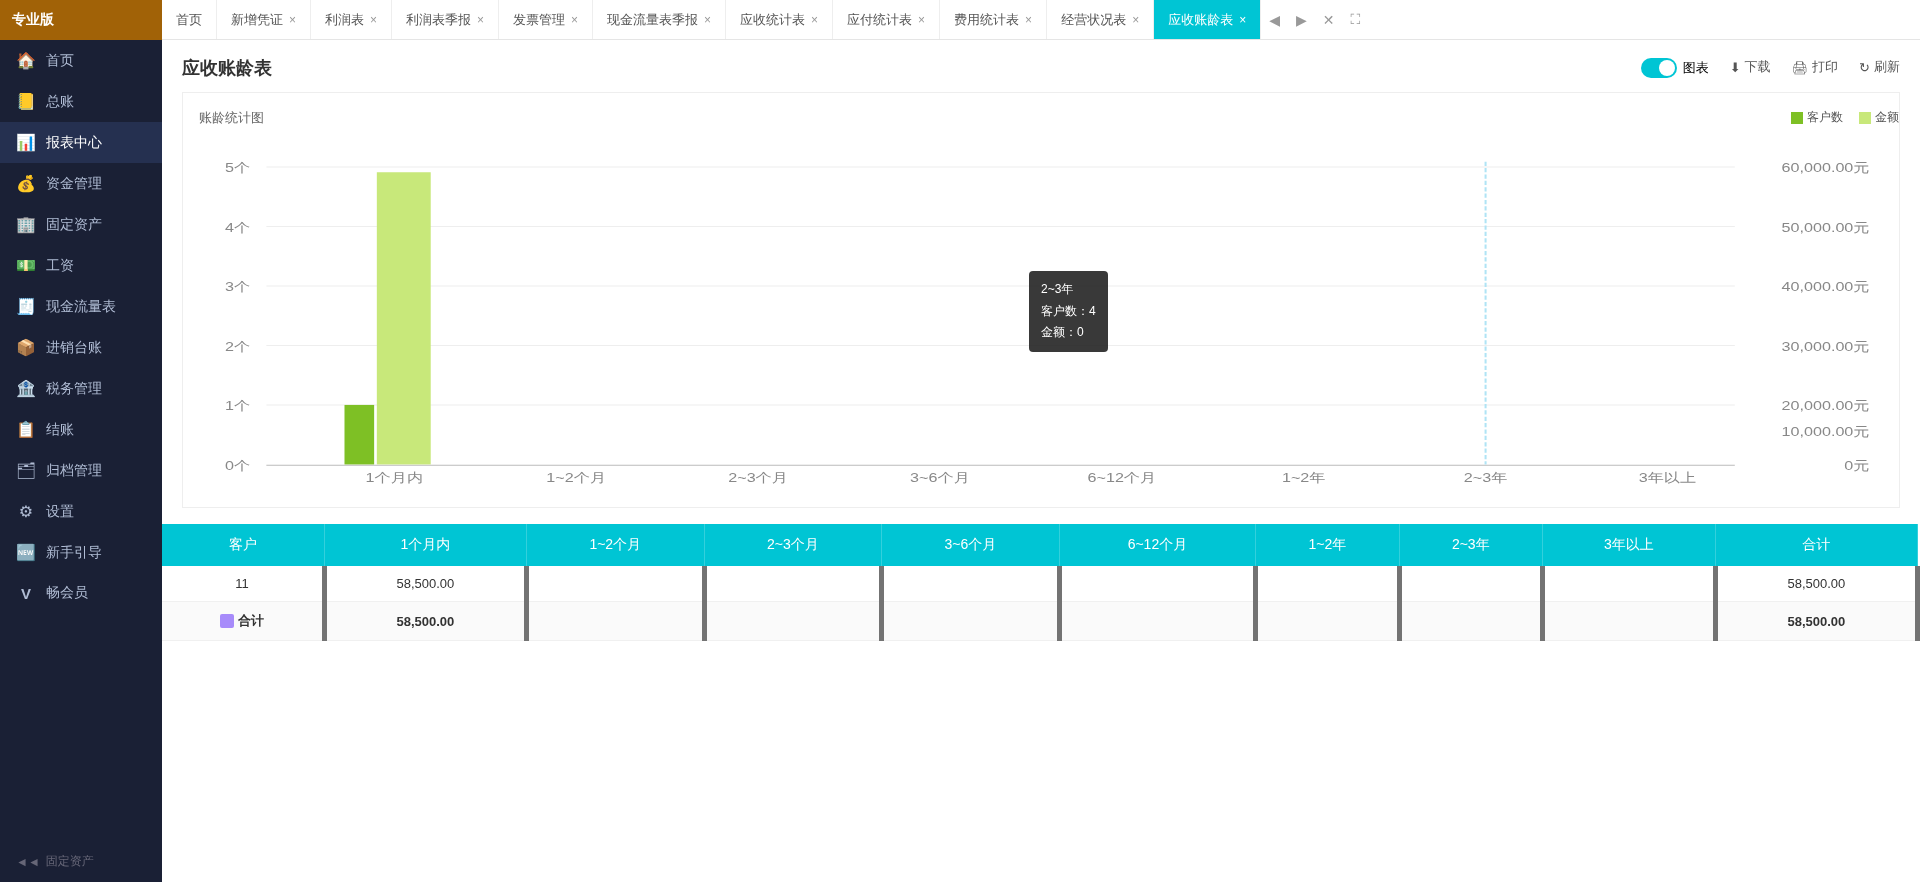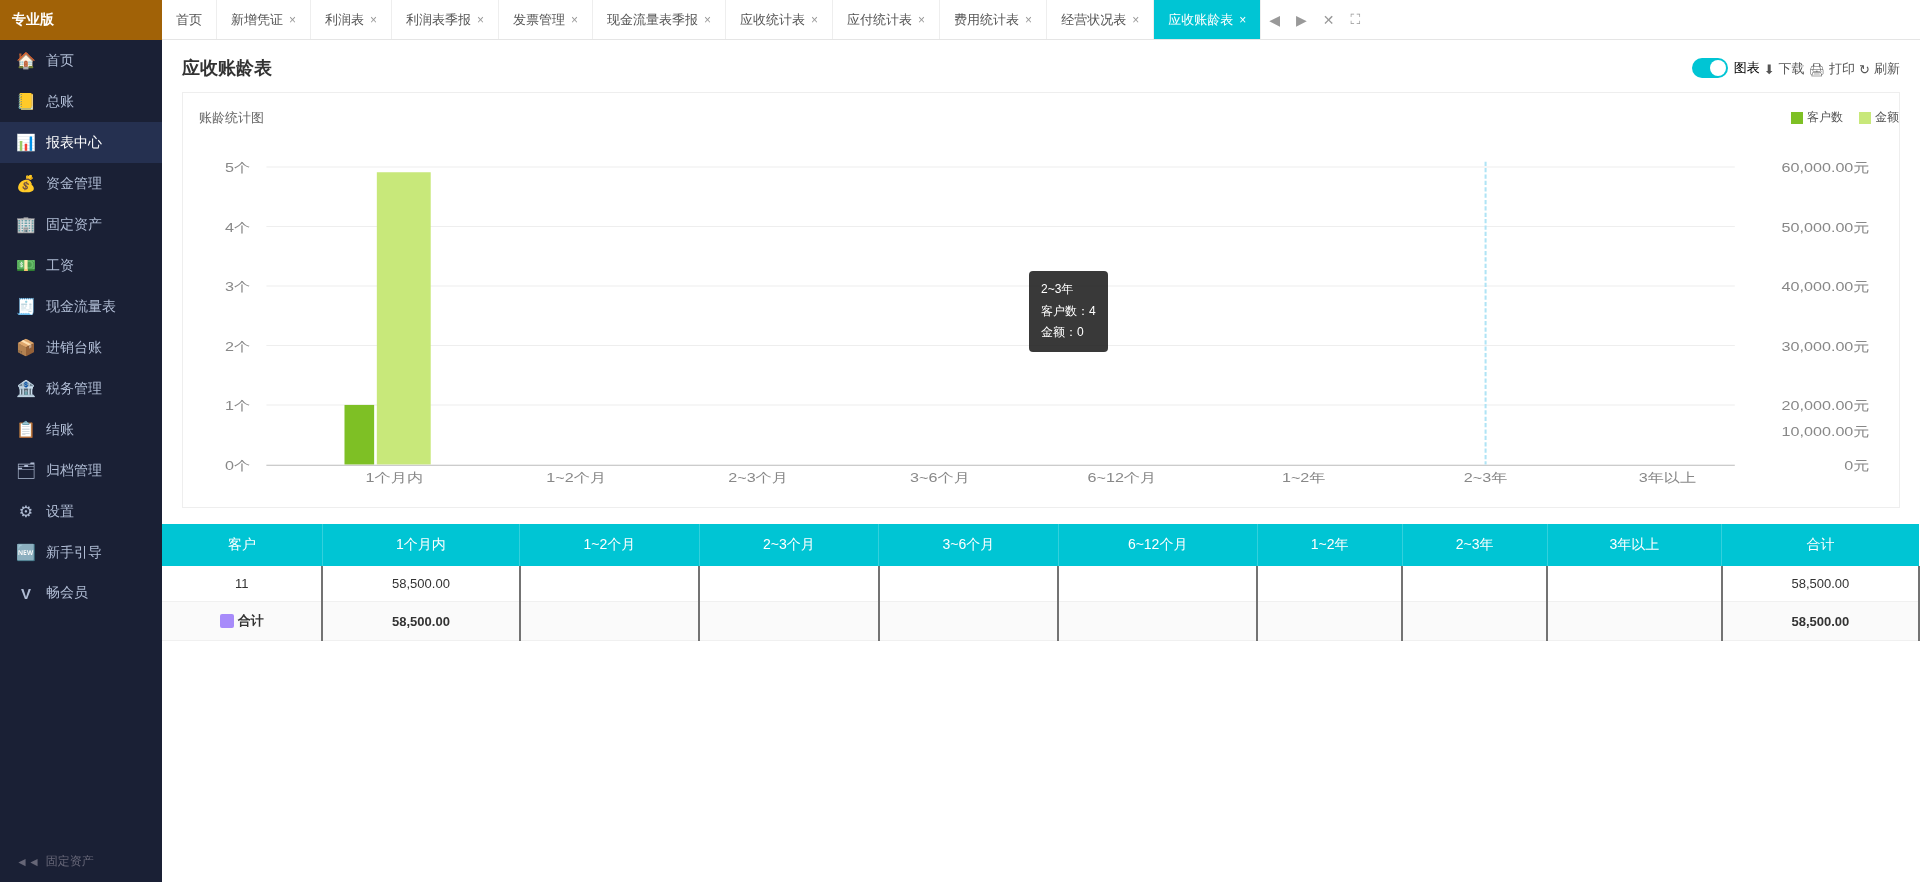--- a/index.html
+++ b/index.html
@@ -115,22 +115,22 @@
       background: #fff;
     }
     .page-title {
       font-size: 18px;
       font-weight: bold;
       color: #333;
       flex: 1;
     }
     .header-actions {
       display: flex;
-      align-items: flex-end;
-      gap: 4px;
+      align-items: flex-start;
+      gap: 21px;
     }
     .toggle-switch {
       display: flex;
       align-items: center;
       gap: 6px;
     }
     .toggle-track {
       width: 36px;
       height: 20px;
       background: #00c5d4;
@@ -216,21 +216,21 @@
       font-size: 14px;
       font-weight: normal;
       border-right: 1px solid rgba(255,255,255,0.2);
     }
     tbody tr td {
       padding: 10px 10px;
       text-align: center;
       font-size: 13px;
       color: #333;
       border-bottom: 1px solid #f0f0f0;
-      border-right: 2px solid #737373;
+      border-right: 5px solid #737373;
     }
     tbody tr.total-row td {
       font-weight: bold;
       background: #fafafa;
     }
     .total-label {
       display: flex;
       align-items: center;
       justify-content: center;
       gap: 4px;

